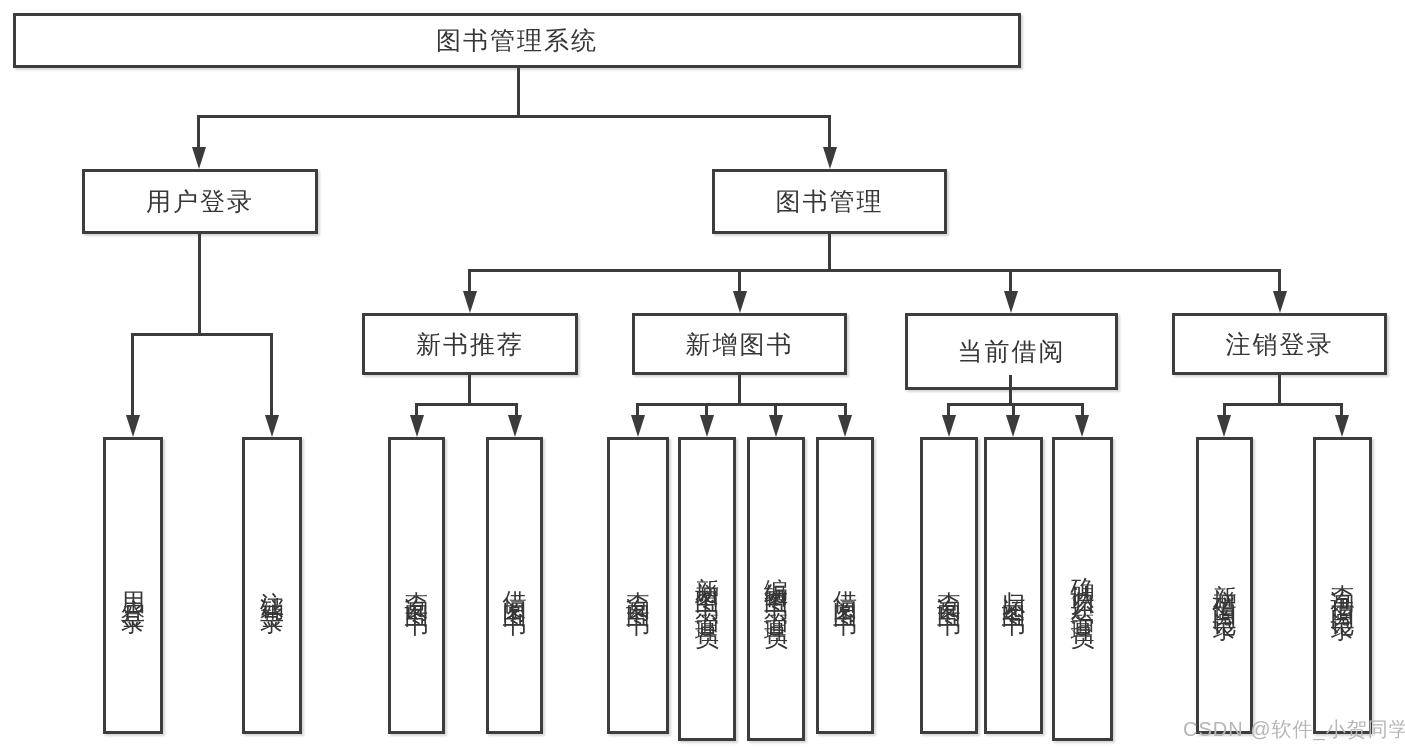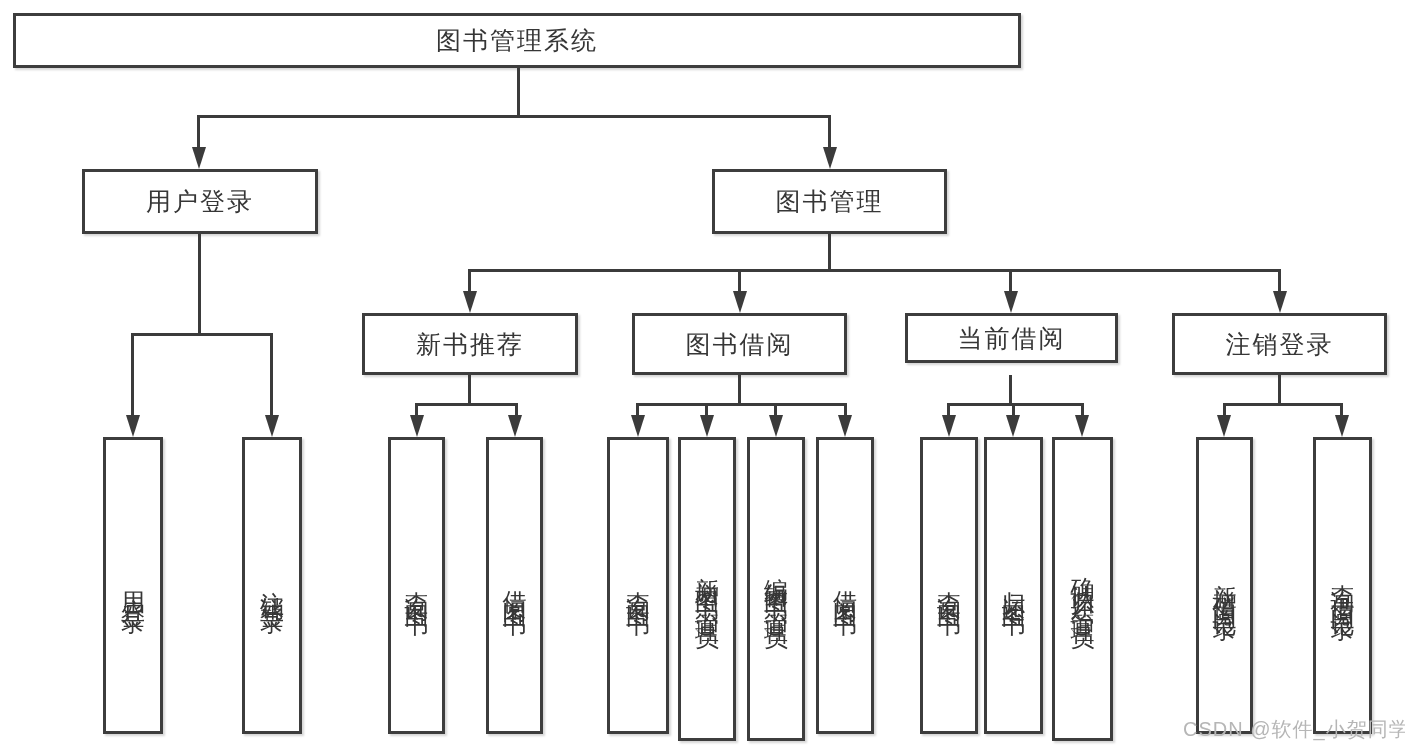--- a/index.html
+++ b/index.html
@@ -42,24 +42,24 @@
 
   <div class="box" style="left:712px;top:169px;width:235px;height:65px">
     <span class="hlabel">图书管理</span>
   </div>
 
   <div class="box" style="left:362px;top:313px;width:216px;height:62px">
     <span class="hlabel">新书推荐</span>
   </div>
 
   <div class="box" style="left:632px;top:313px;width:215px;height:62px">
-    <span class="hlabel">图书借阅</span>
+    <span class="hlabel">新增图书</span>
   </div>
 
-  <div class="box" style="left:905px;top:313px;width:213px;height:50px">
+  <div class="box" style="left:905px;top:313px;width:213px;height:77px">
     <span class="hlabel">当前借阅</span>
   </div>
 
   <div class="box" style="left:1172px;top:313px;width:215px;height:62px">
     <span class="hlabel">注销登录</span>
   </div>
 
   <div class="box" style="left:103px;top:437px;width:60px;height:297px">
     <span class="vlabel">用户登录</span>
   </div>

